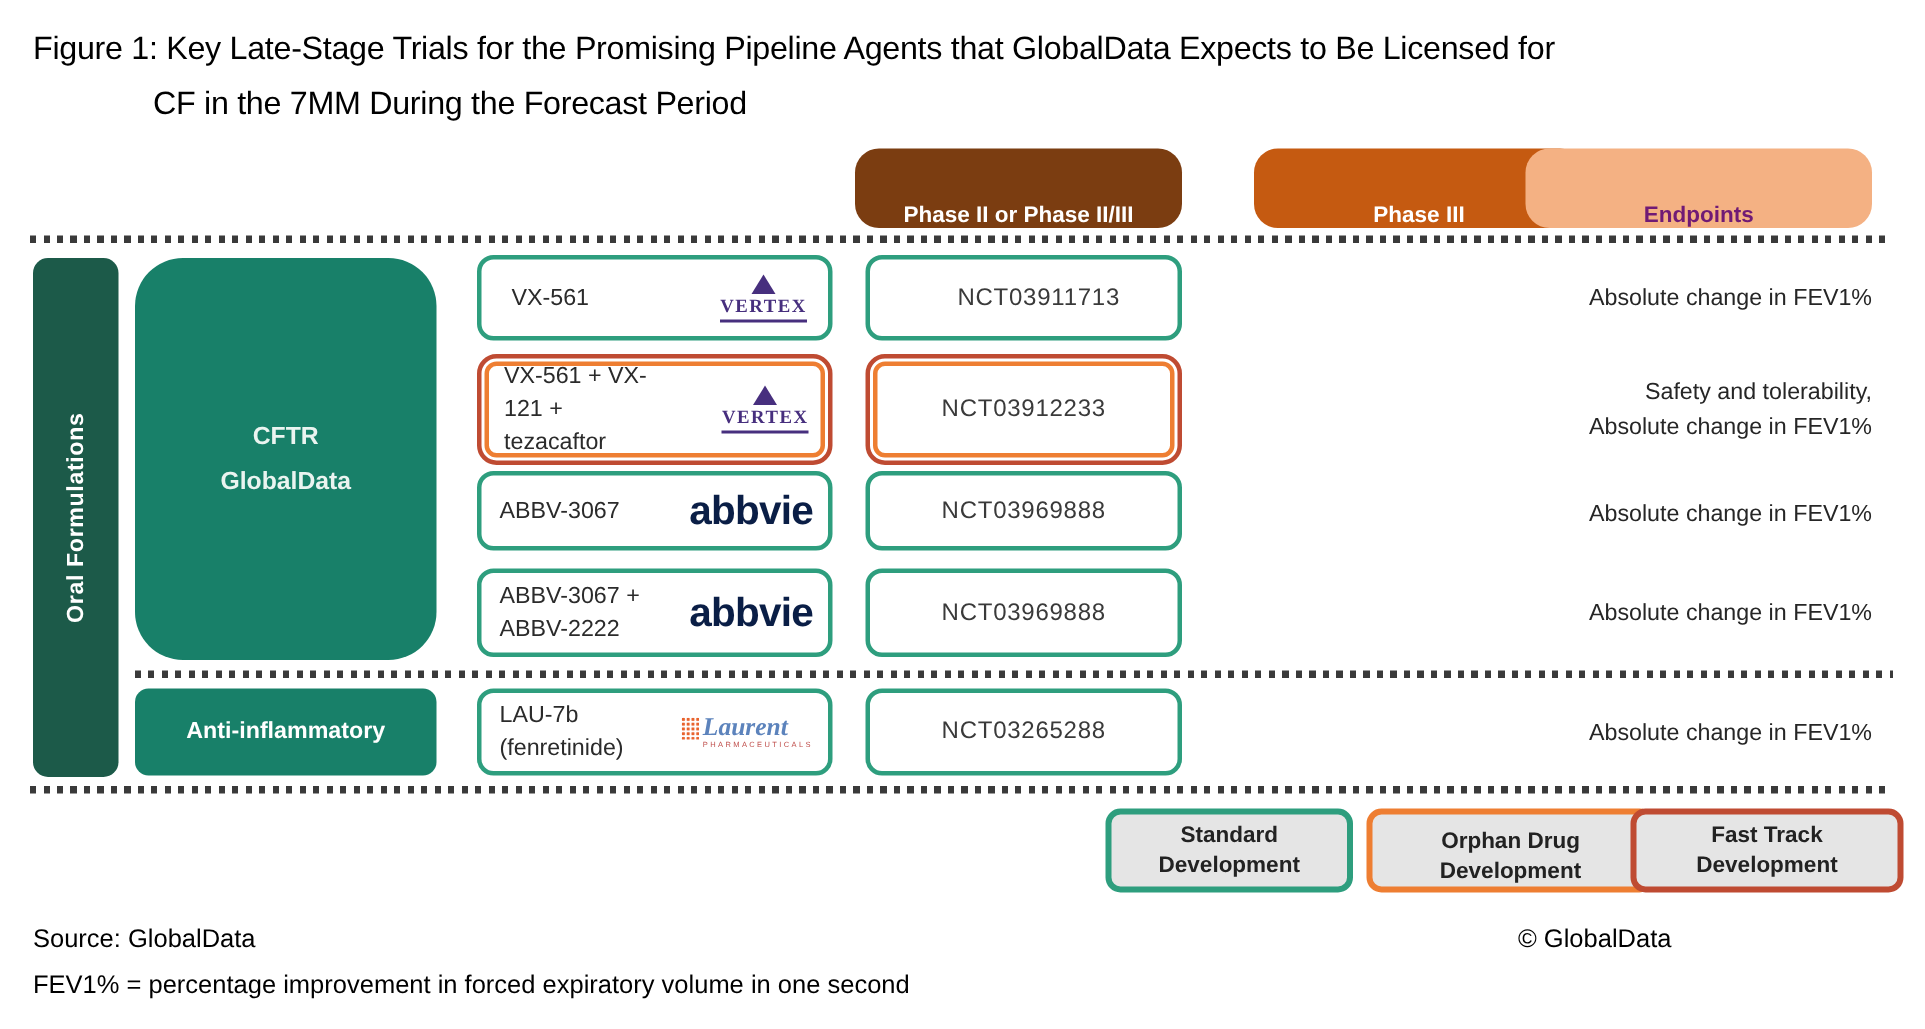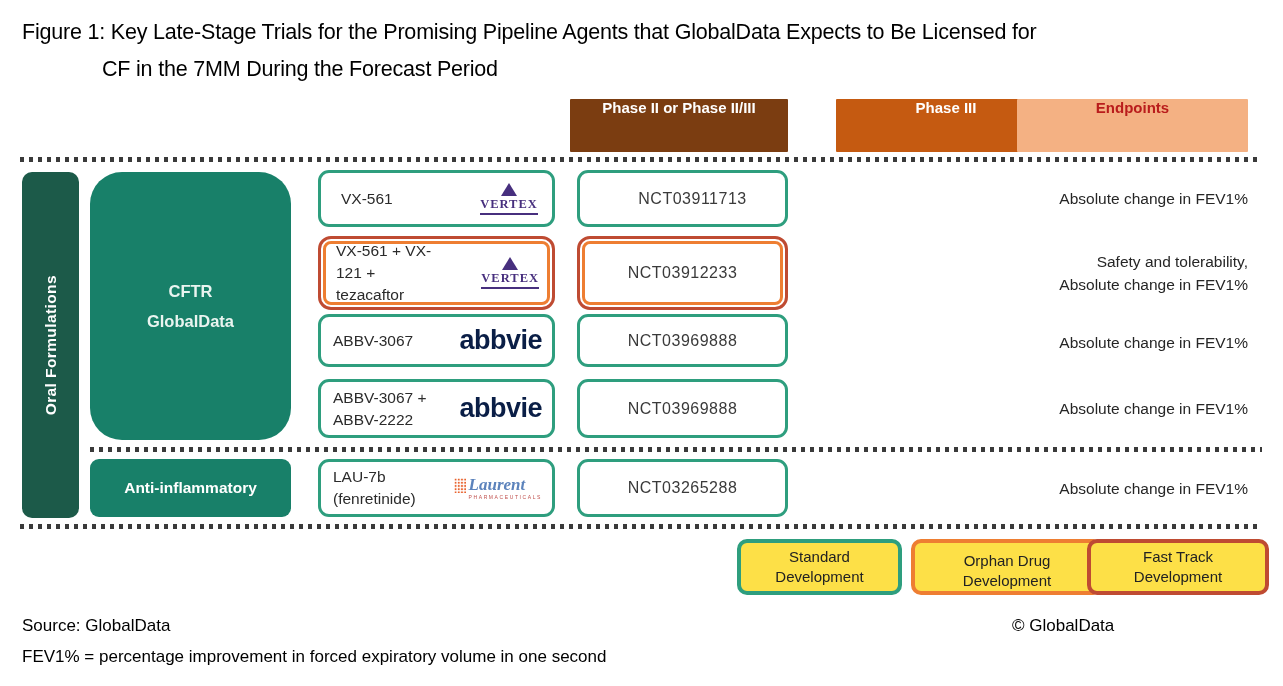--- a/index.html
+++ b/index.html
@@ -7,25 +7,25 @@
   .figure {
     position:relative; width:1283px; height:686px; background:#ffffff;
     font-family:"Liberation Sans", sans-serif; color:#111; overflow:hidden;
   }
 
   
   .title { position:absolute; left:22px; top:14px; font-size:21.5px; line-height:37px; color:#000; letter-spacing:-0.2px; }
   .title-line2 { margin-left:80px; }
 
   
-  .phase-box { position:absolute; top:99px; height:53px; border-radius:1px;
-    display:flex; align-items:flex-start; justify-content:center; font-weight:bold; font-size:15px; }
+  .phase-box { position:absolute; top:99px; height:53px; border-radius:16px;
+    display:flex; align-items:flex-end; justify-content:center; font-weight:bold; font-size:15px; }
   .phase2 { left:570px; width:218px; background:#7B3D11; color:#fff; }
   .phase3 { left:792px; width:220px; background:#C55A11; color:#fff;margin-left:44px; }
-  .phase-endpoints { left:1017px; width:231px; background:#F4B183; color:#b91c1c; }
+  .phase-endpoints { left:1017px; width:231px; background:#F4B183; color:#701a75; }
 
   
   .dotted { position:absolute; height:5px;
     background-image:repeating-linear-gradient(to right, #3a3a3a 0 4px, transparent 4px 9px); }
   .d1 { left:20px; top:157px; width:1242px; }
   .d2 { left:90px; top:447px; width:1172px; }
   .d3 { left:20px; top:524px; width:1242px; }
 
   
   .sidebar { position:absolute; left:22px; top:172px; width:57px; height:346px;
@@ -84,23 +84,23 @@
   
   .endpoint { position:absolute; right:35px; display:flex; flex-direction:column;
     justify-content:center; align-items:flex-end; font-size:15.5px; color:#262626; line-height:23px; }
   .e1 { top:170px; height:57px; }
   .e2 { top:236px; height:74px; }
   .e3 { top:314px; height:57px; }
   .e4 { top:379px; height:59px; }
   .e5 { top:459px; height:58px; }
 
   
-  .legend-box { position:absolute; top:539px; height:56px; background:#fde047; border:4px solid #2E9E7E;
+  .legend-box { position:absolute; top:539px; height:56px; background:#e5e5e5; border:4px solid #2E9E7E;
     border-radius:10px; display:flex; flex-direction:column; align-items:center; justify-content:center;
-    font-size:15px; color:#222; line-height:20px; }
+    font-size:15px; color:#222; line-height:20px;font-weight:bold; }
   .l1 { left:737px; width:165px; }
   .l2 { left:911px; width:192px;justify-content:flex-end; }
   .l3 { left:1087px; width:182px; }
 
   
   .foot { position:absolute; font-size:17px; color:#000; }
   .foot-source { left:22px; top:616px; }
   .foot-copy { left:1012px; top:616px; }
   .foot-note { left:22px; top:647px; }
 </style>

